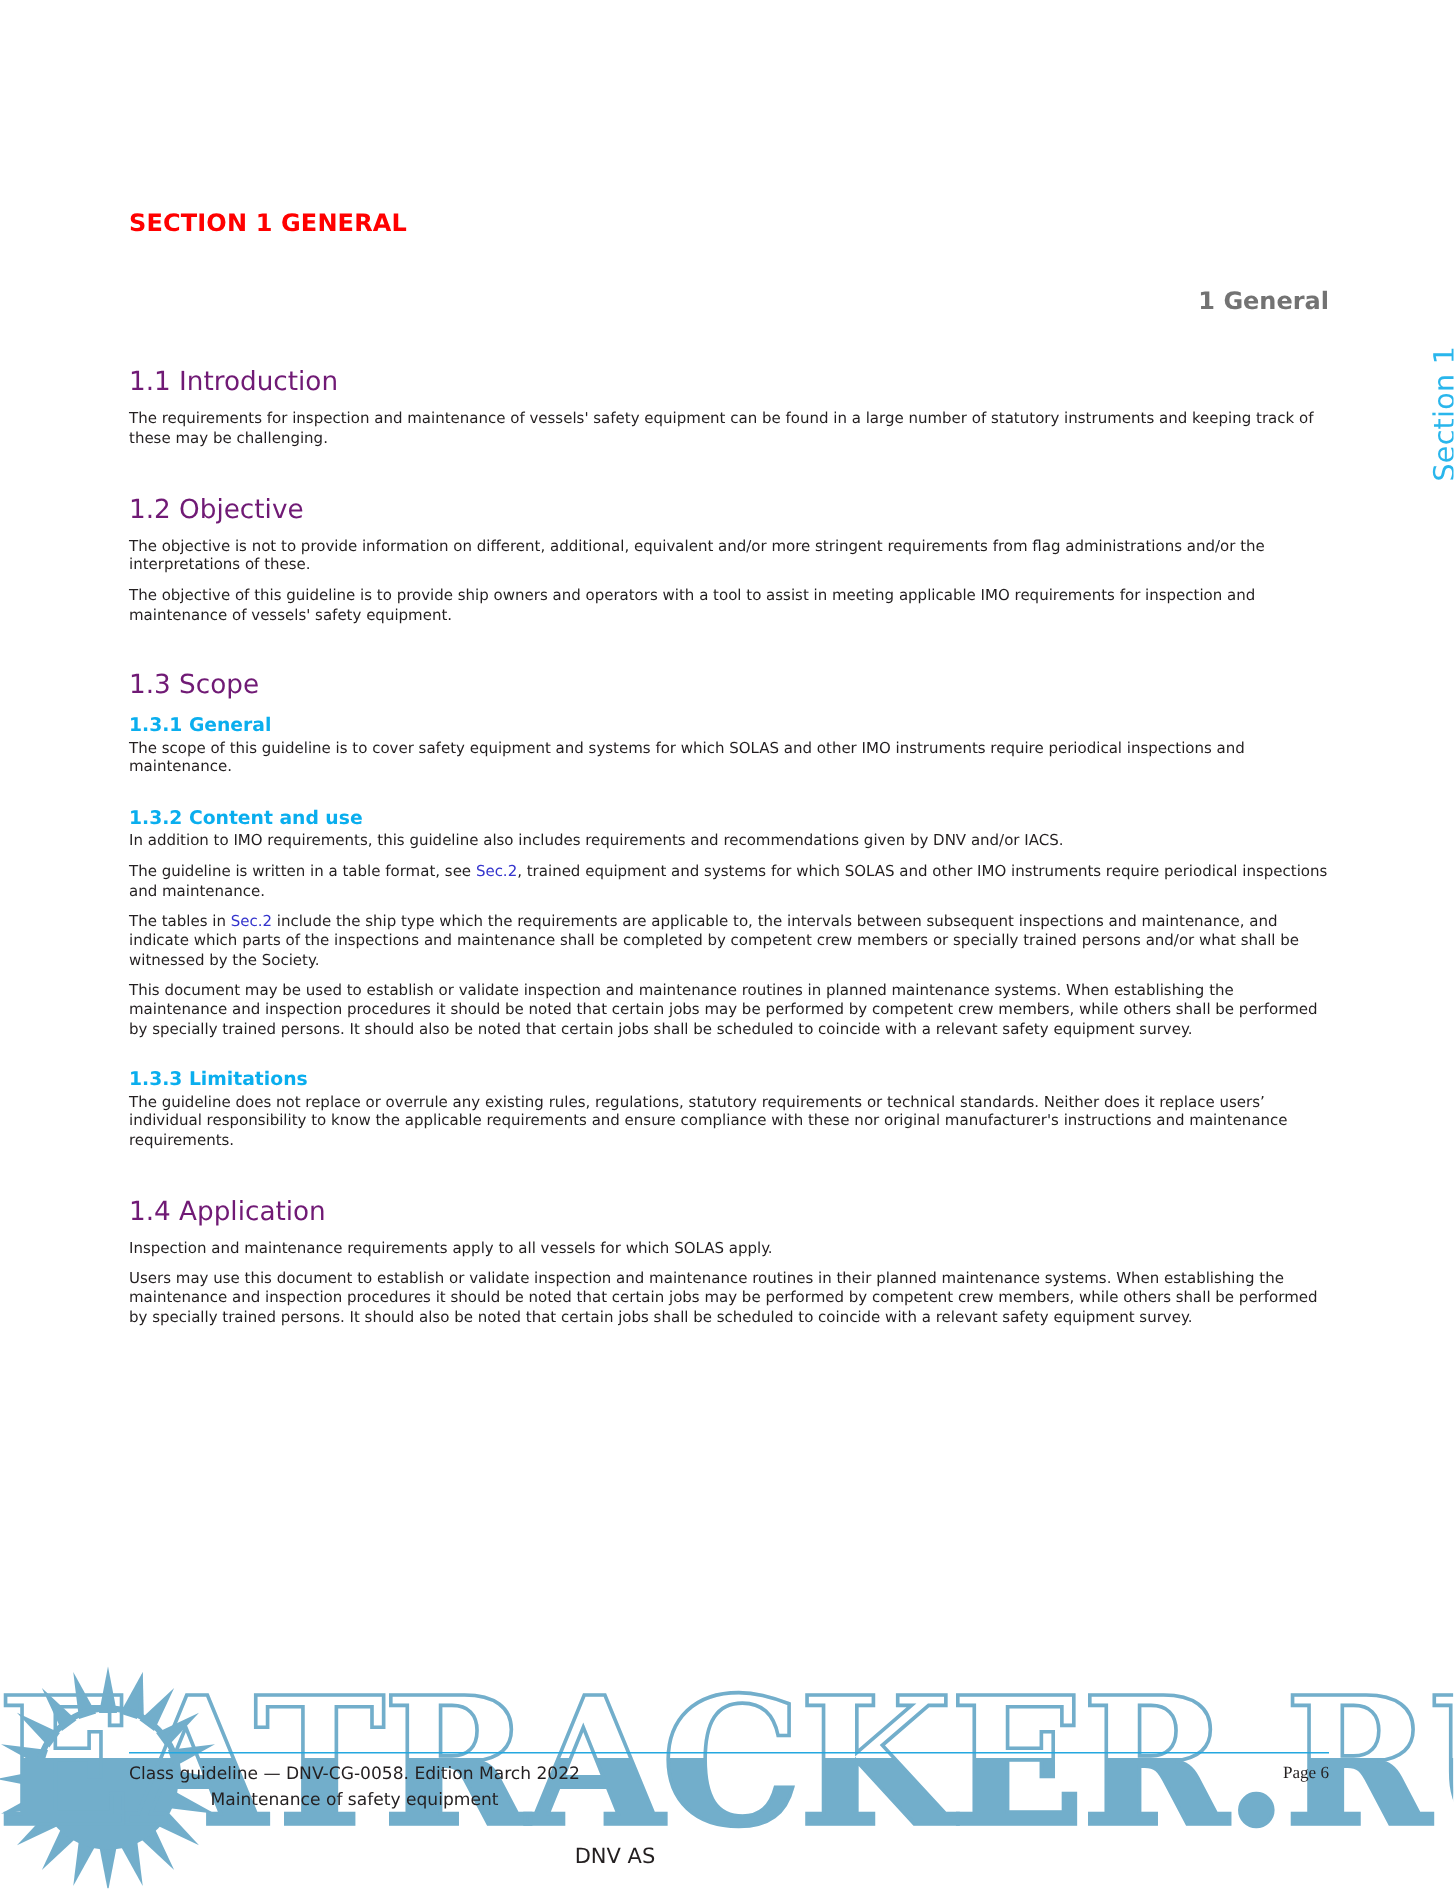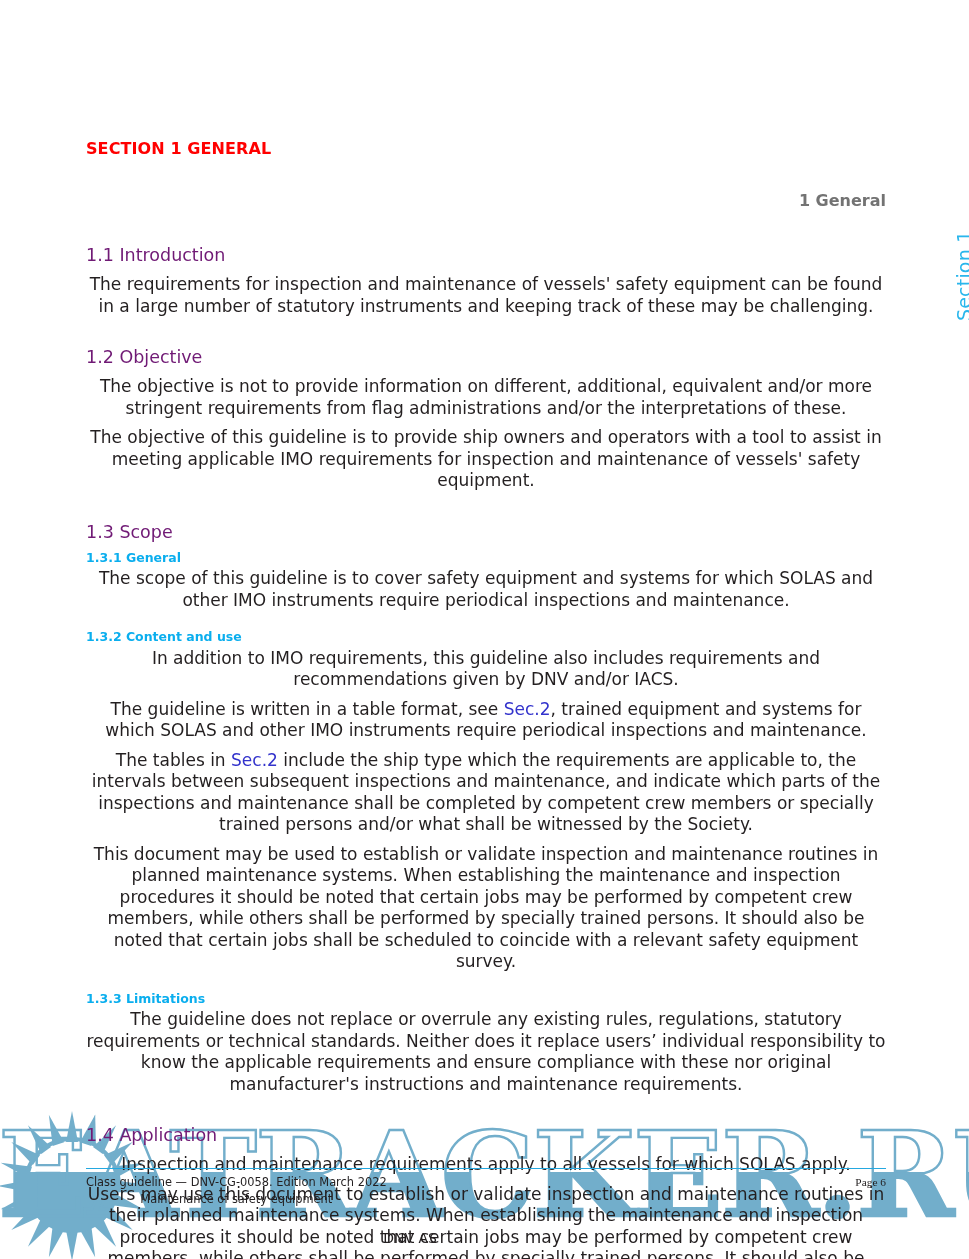--- a/index.html
+++ b/index.html
@@ -69,25 +69,25 @@
 
   .h3 {
     font-size: 12.5px;
     font-weight: bold;
     color: #0aaeee;
     margin: 0 0 3px 0;
     line-height: 1.15;
   }
 
   p.body {
-    font-size: 17px;
+    font-size: 10px;
     line-height: 1.265;
     margin: 0 0 8px 0;
     color: #231f20;
-    text-align: center;
+    text-align: left;
   }
 
   .gap-lg { height: 22px; }
   .gap-sm { height: 11px; }
 
   a.xref {
     color: #3333cc;
     text-decoration: none;
   }
 

